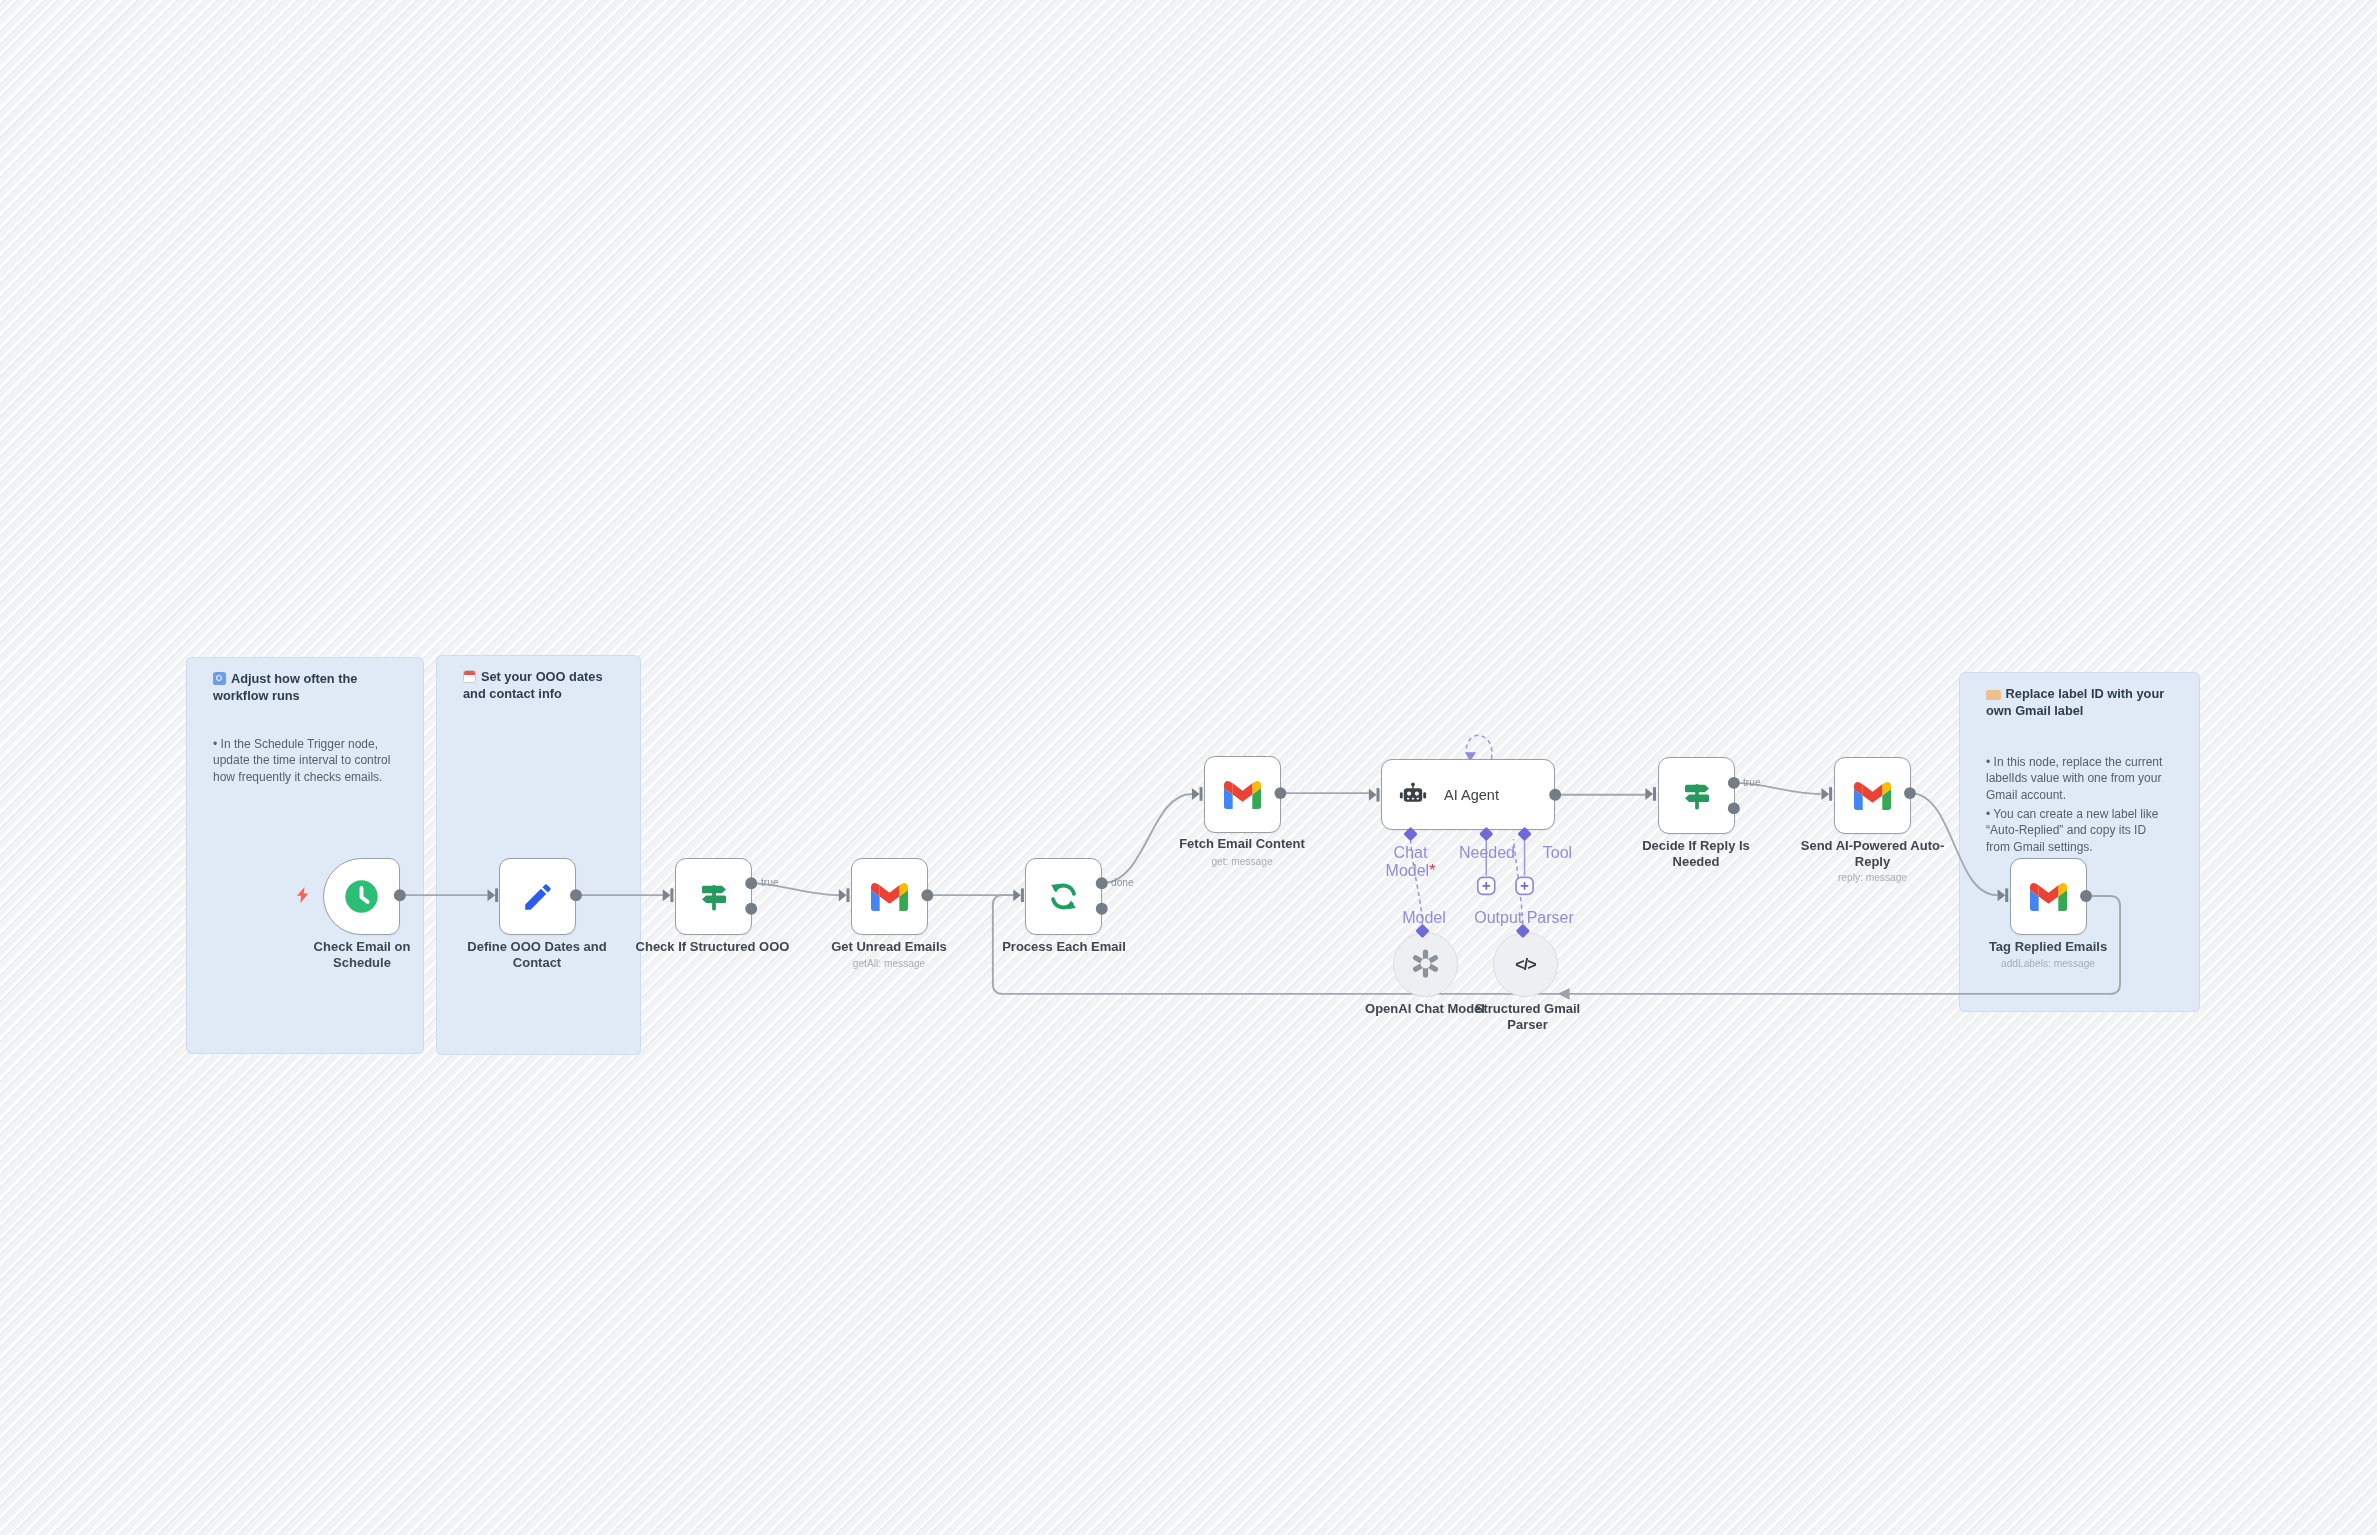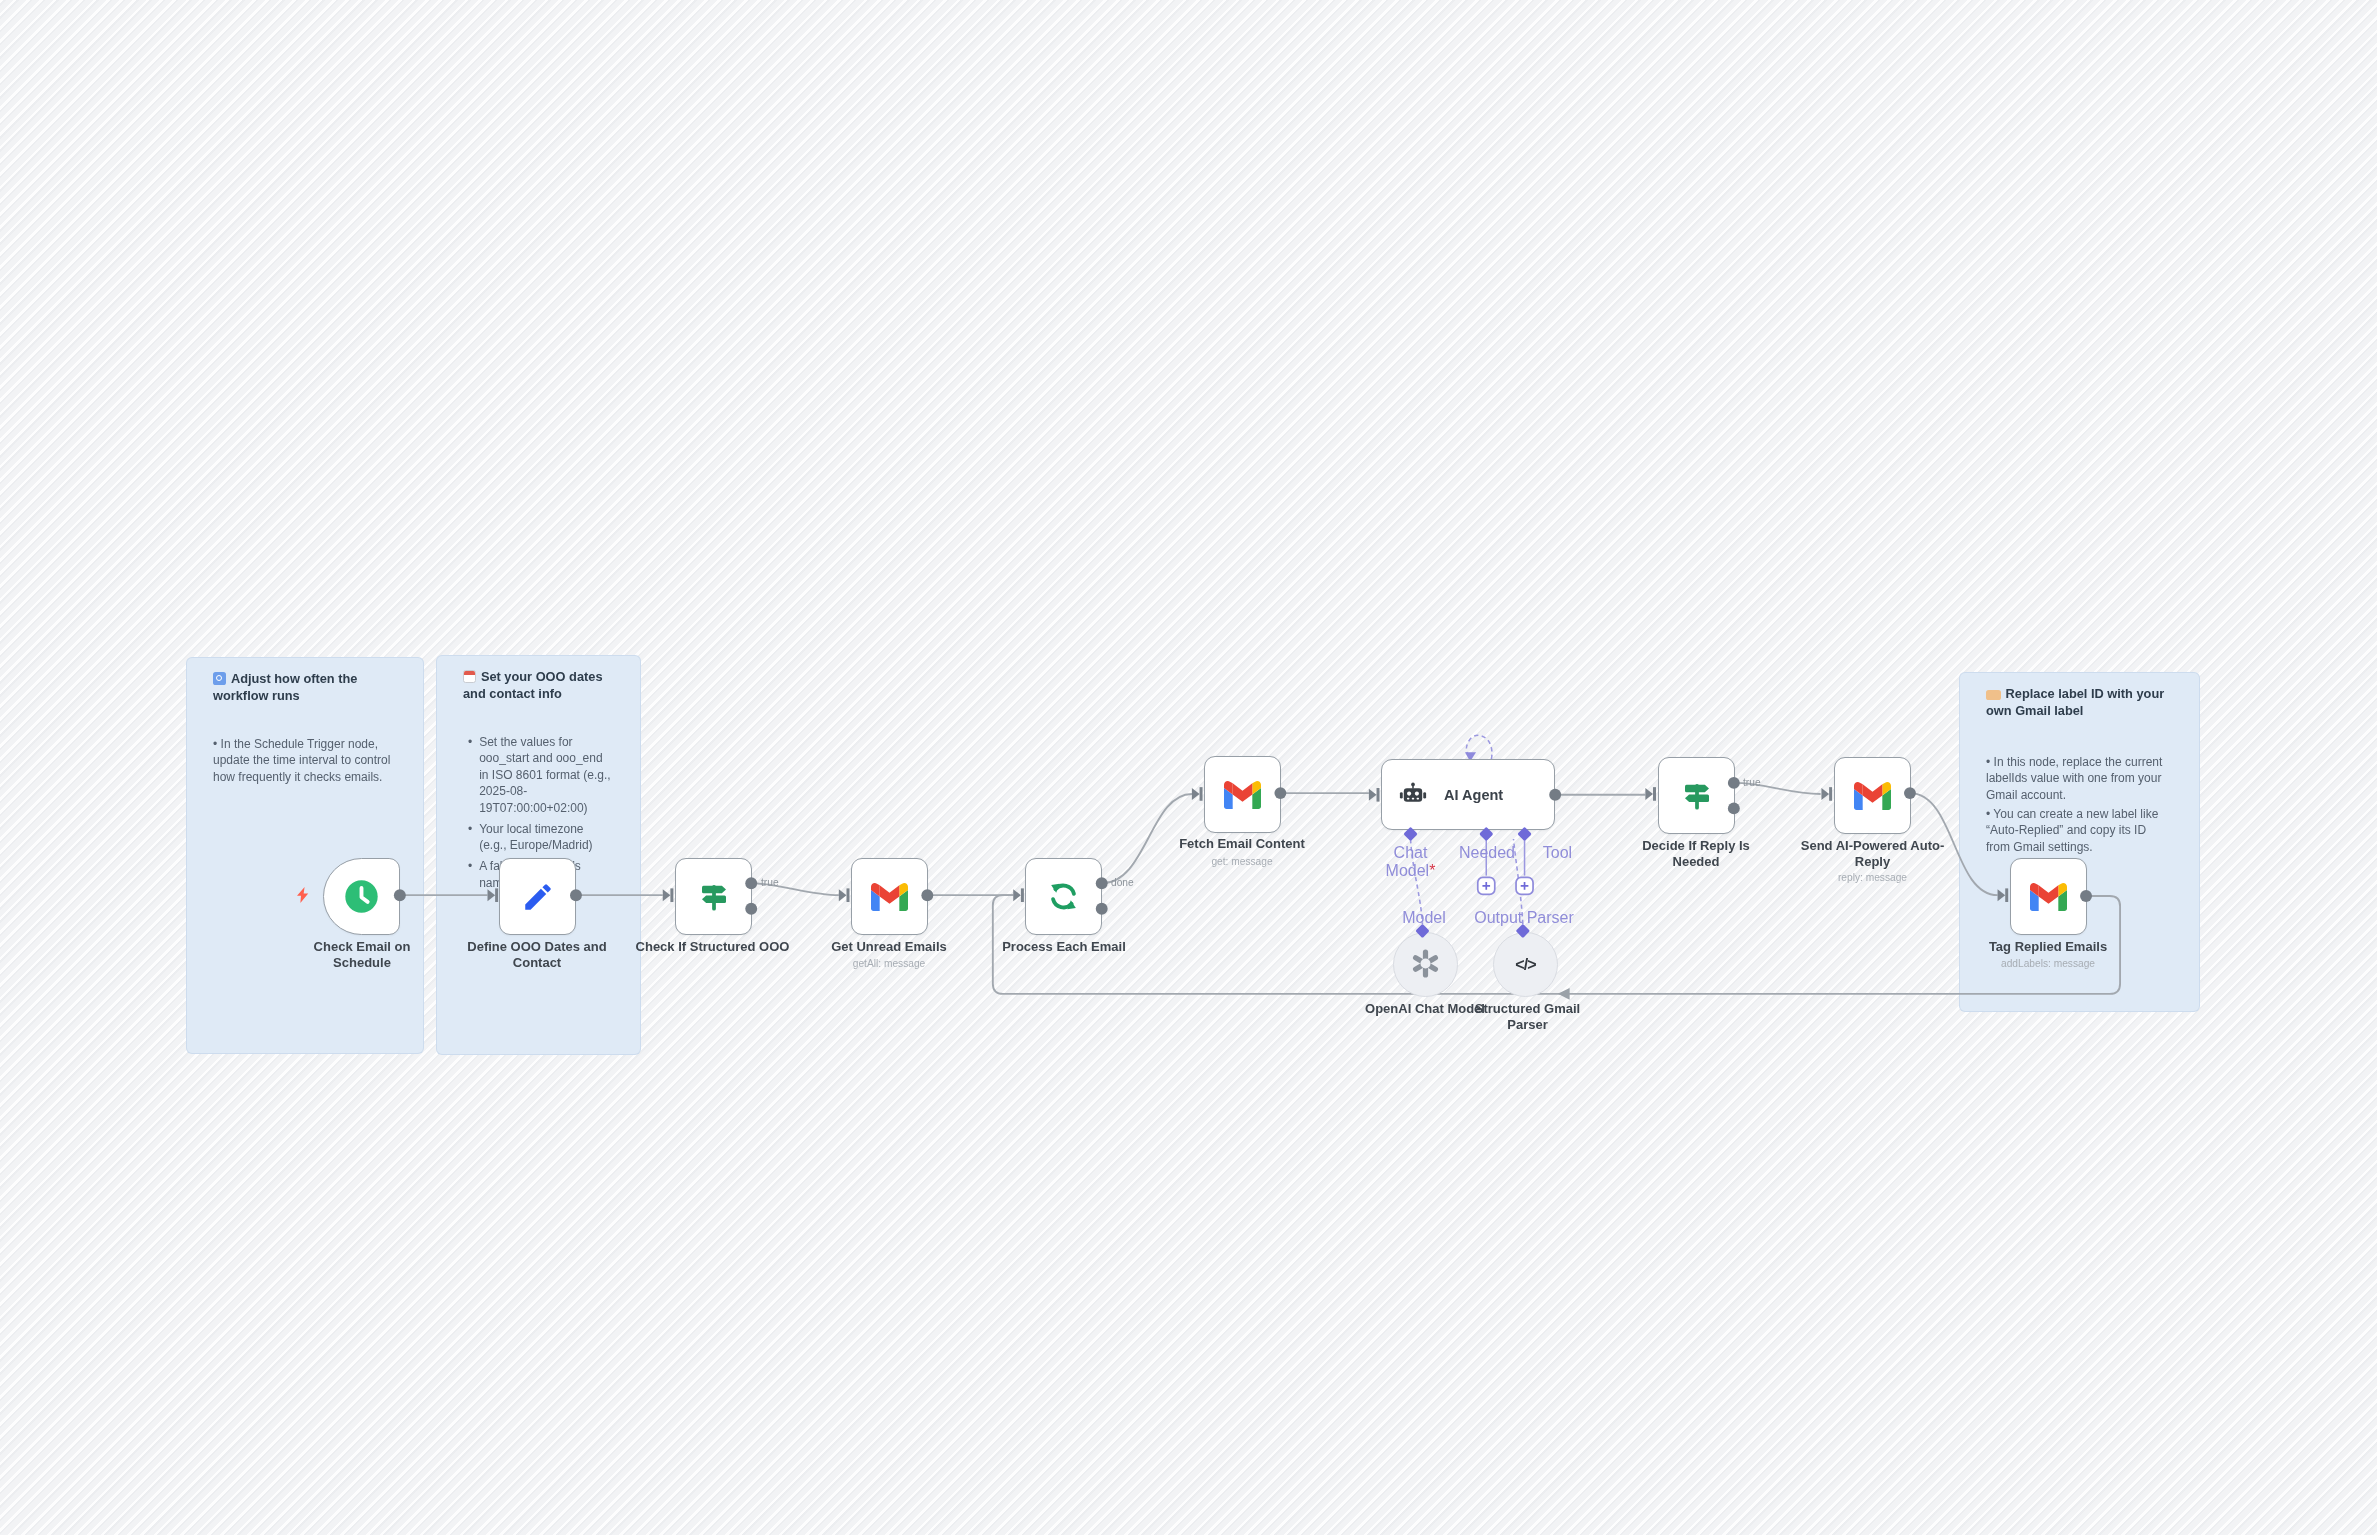--- a/index.html
+++ b/index.html
@@ -31,21 +31,21 @@
   .hang .b{position:relative;padding-left:12.8px;margin-bottom:4.3px;}
   .hang .b::before{content:"•";position:absolute;left:1.7px;}
 
   
   .node{position:absolute;width:77px;height:77px;background:#fff;border:1.7px solid #979fa7;
     border-radius:11px;box-sizing:border-box;display:flex;align-items:center;justify-content:center;
     box-shadow:0 0.9px 1.7px rgba(40,50,60,.05);}
   .node.trigger{border-radius:39px 11px 11px 39px;}
   .node.wide{width:174px;height:71px;justify-content:flex-start;padding-left:13.6px;}
   .node .icon{width:37px;height:37px;display:flex;align-items:center;justify-content:center;}
-  .agent-label{font-size:14.5px;font-weight:700;color:#3b424a;margin-left:14.5px;}
+  .agent-label{font-size:14.5px;font-weight:400;color:#3b424a;margin-left:14.5px;}
   .circle{position:absolute;width:65px;height:65px;border-radius:50%;background:#edeff3;
     border:1.7px solid #d9dce2;box-sizing:border-box;display:flex;align-items:center;justify-content:center;}
   .parser-glyph{font-weight:700;font-size:16px;color:#33383e;letter-spacing:-0.9px;font-family:"Liberation Sans",sans-serif;}
 
   .nlabel{position:absolute;text-align:center;font-size:13px;font-weight:700;color:#3f464e;line-height:1.22;}
   .nsub{position:absolute;text-align:center;font-size:10.2px;color:#a7adb4;}
   .clabel{position:absolute;font-size:10.2px;color:#8d949b;}
   .plabel{position:absolute;font-size:16px;color:#908dd9;text-align:center;}
   .plabel .req{color:#d63649;}
 
@@ -58,25 +58,20 @@
 
   <div class="sticky" style="left:186px;top:657px;width:238px;height:397px">
     <div class="sticky-title"><span class="si si1"></span><span>Adjust how often the workflow runs</span></div>
     <div class="sticky-body flat">
       <div class="b">In the Schedule Trigger node, update the time interval to control how frequently it checks emails.</div>
     </div>
   </div>
 
   <div class="sticky" style="left:436px;top:655px;width:205px;height:400px">
     <div class="sticky-title"><span class="si si2"></span><span>Set your OOO dates and contact info</span></div>
-    <div class="sticky-body hang">
-      <div class="b">Set the values for ooo_start and ooo_end in ISO 8601 format (e.g., 2025-08-19T07:00:00+02:00)</div>
-      <div class="b">Your local timezone (e.g., Europe/Madrid)</div>
-      <div class="b">A fallback contact's name and email</div>
-    </div>
   </div>
 
   <div class="sticky" style="left:1959px;top:672px;width:241px;height:340px">
     <div class="sticky-title" style="margin-bottom:34px"><span class="si si3"></span><span>Replace label ID with your own Gmail label</span></div>
     <div class="sticky-body flat">
       <div class="b">In this node, replace the current labelIds value with one from your Gmail account.</div>
       <div class="b">You can create a new label like “Auto-Replied” and copy its ID from Gmail settings.</div>
     </div>
   </div>
 

